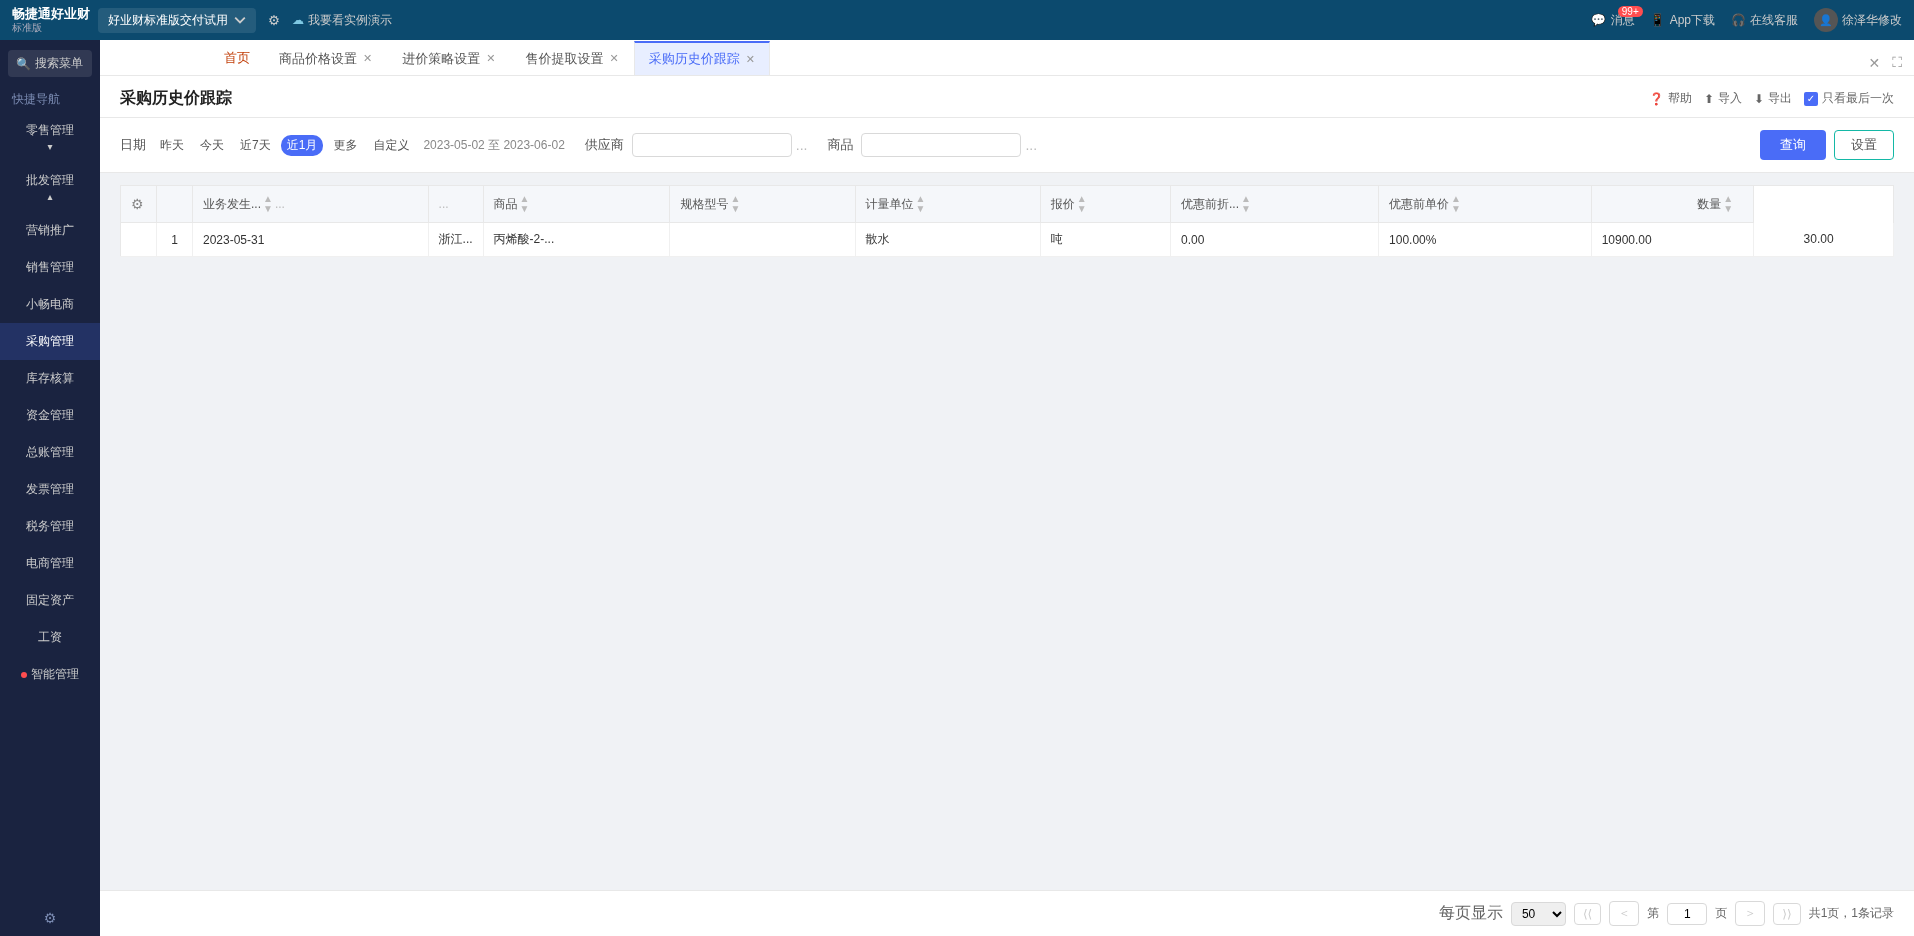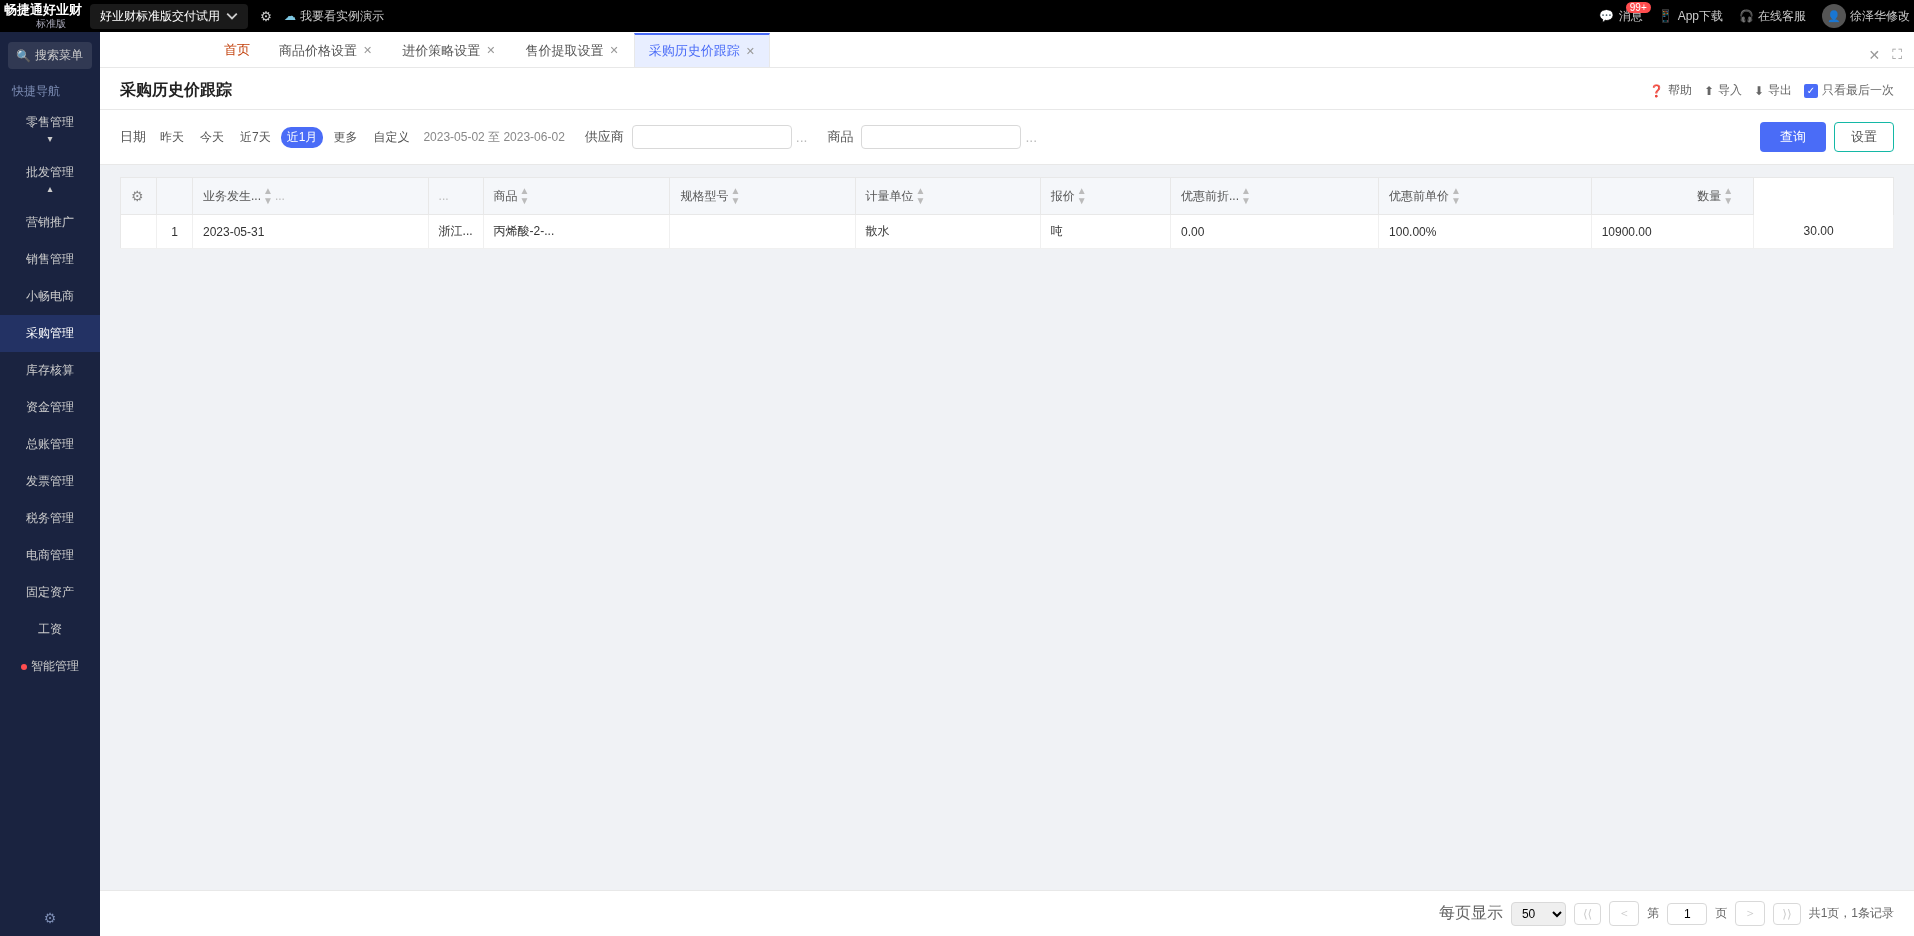--- a/index.html
+++ b/index.html
@@ -1,23 +1,23 @@
 <!DOCTYPE html>
 <html><head>
   <meta charset="utf-8">
   <style>
     * { box-sizing: border-box; margin: 0; padding: 0; }
     body { font-family: "Microsoft YaHei", "PingFang SC", sans-serif; font-size: 13px; background: #f0f2f5; color: #333; display: flex; flex-direction: column; height: 100vh; overflow: hidden; }
 
     
-    .top-bar { height: 32px; background: #000000; display: flex; align-items: center; justify-content: space-between; padding: 0 4px; flex-shrink: 0; }
+    .top-bar { height: 40px; background: #0c4a6e; display: flex; align-items: center; justify-content: space-between; padding: 0 12px; flex-shrink: 0; }
     .top-bar-left { display: flex; align-items: center; gap: 8px; }
     .logo-area { display: flex; flex-direction: column; align-items: flex-start; }
     .logo-title { color: #fff; font-size: 13px; font-weight: bold; line-height: 1.2; }
-    .logo-sub { color: #aab; font-size: 10px; line-height: 1.2; margin-left: 32px; }
+    .logo-sub { color: #aab; font-size: 10px; line-height: 1.2; }
     .product-selector { display: flex; align-items: center; gap: 6px; background: rgba(255,255,255,0.1); border-radius: 4px; padding: 4px 10px; color: #fff; font-size: 12px; cursor: pointer; }
     .product-selector svg { width: 12px; height: 12px; }
     .gear-btn { background: none; border: none; color: #ccc; cursor: pointer; padding: 4px; }
     .demo-btn { display: flex; align-items: center; gap: 4px; color: #ccc; font-size: 12px; cursor: pointer; background: none; border: none; }
     .top-bar-right { display: flex; align-items: center; gap: 16px; }
     .top-icon-item { display: flex; align-items: center; gap: 4px; color: #ccc; font-size: 12px; cursor: pointer; position: relative; }
     .badge { background: #ff4d4f; color: #fff; font-size: 10px; border-radius: 8px; padding: 0 4px; min-width: 16px; text-align: center; position: absolute; top: -6px; right: -8px; }
     .user-area { display: flex; align-items: center; gap: 4px; color: #ccc; font-size: 12px; cursor: pointer; }
     .avatar-icon { width: 24px; height: 24px; background: #555; border-radius: 50%; display: flex; align-items: center; justify-content: center; color: #fff; font-size: 11px; }
 

